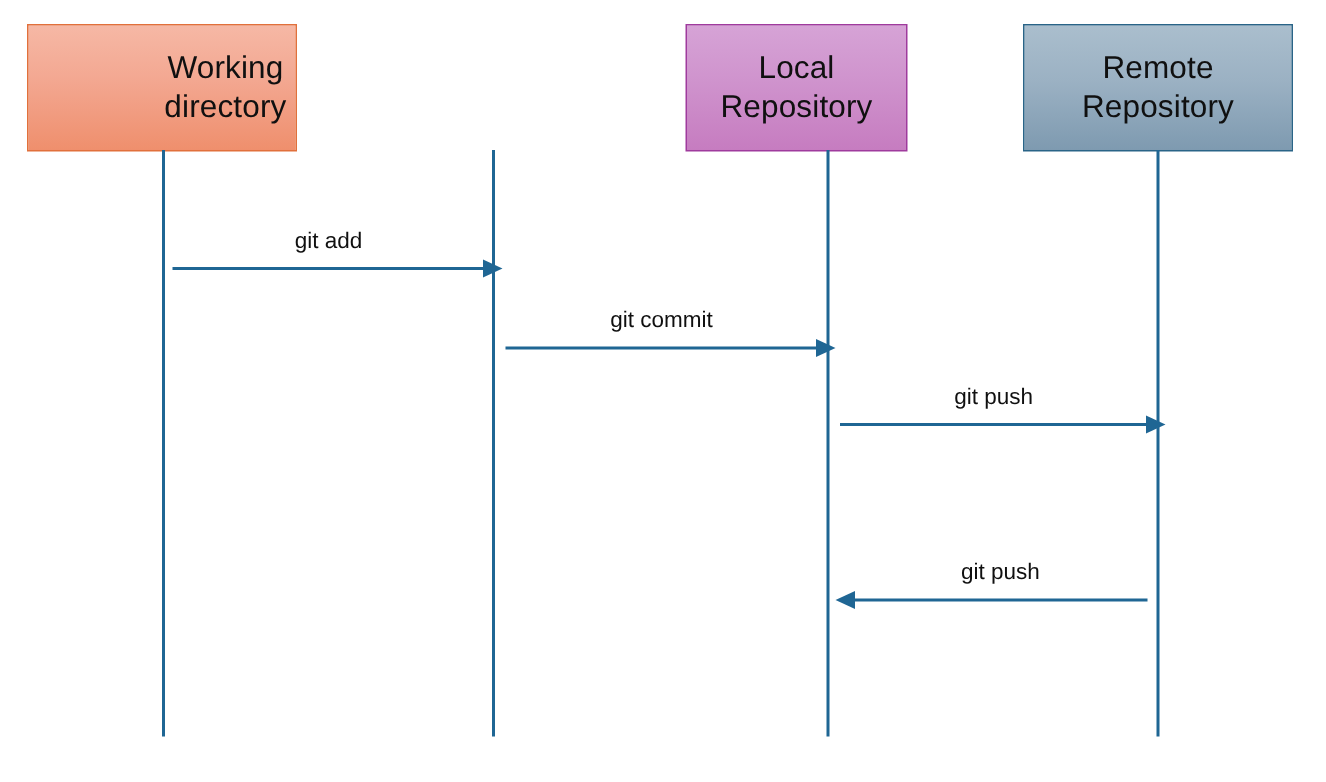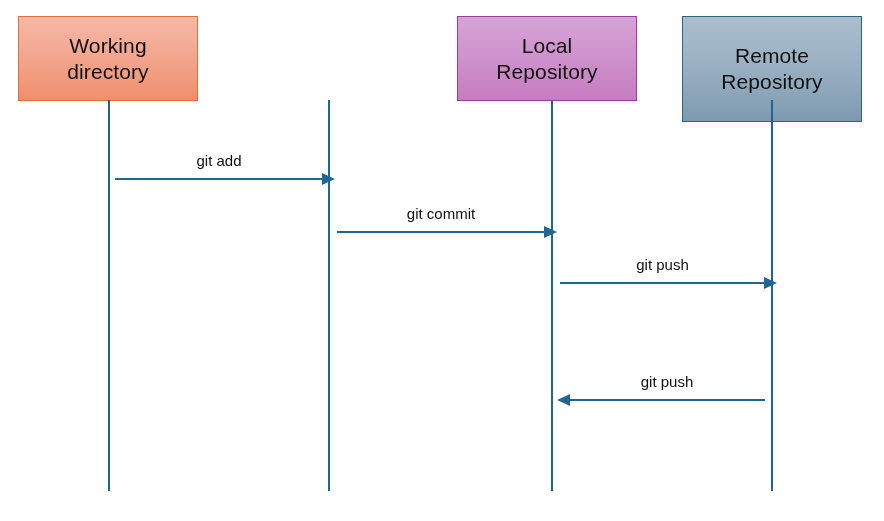--- a/index.html
+++ b/index.html
@@ -35,33 +35,34 @@
     border-style: solid;
     border-width: 1.6px;
     padding: 2px 6px;
   }
   .node-label { white-space: pre-line; display: block; }
 
   .node.working {
     left: 18px; top: 16px; width: 180px; height: 85px;
     background: linear-gradient(180deg, #f6b8a5 0%, #f3a892 42%, #ef8f6d 100%);
     border-color: #e1703c;
+    justify-content: flex-end;
   }
   .node.stage {
     left: 238px; top: 16px; width: 180px; height: 85px;
     background: linear-gradient(180deg, #a3d4f6 0%, #8dc9f2 45%, #6fbcec 100%);
     border-color: #2f9ad6;
   }
   .node.local {
-    left: 457px; top: 16px; width: 180px; height: 85px;
+    left: 457px; top: 16px; width: 148px; height: 85px;
     background: linear-gradient(180deg, #d6a3d6 0%, #cf93cd 45%, #c67cc0 100%);
     border-color: #9f3b9d;
   }
   .node.remote {
-    left: 682px; top: 16px; width: 180px; height: 106px;
+    left: 682px; top: 16px; width: 180px; height: 85px;
     background: linear-gradient(180deg, #aabecd 0%, #9bb1c3 45%, #7e9ab0 100%);
     border-color: #2a6487;
   }
 
   
   .lifeline {
     position: absolute;
     top: 100px;
     width: 2.4px;
     height: 391px;

